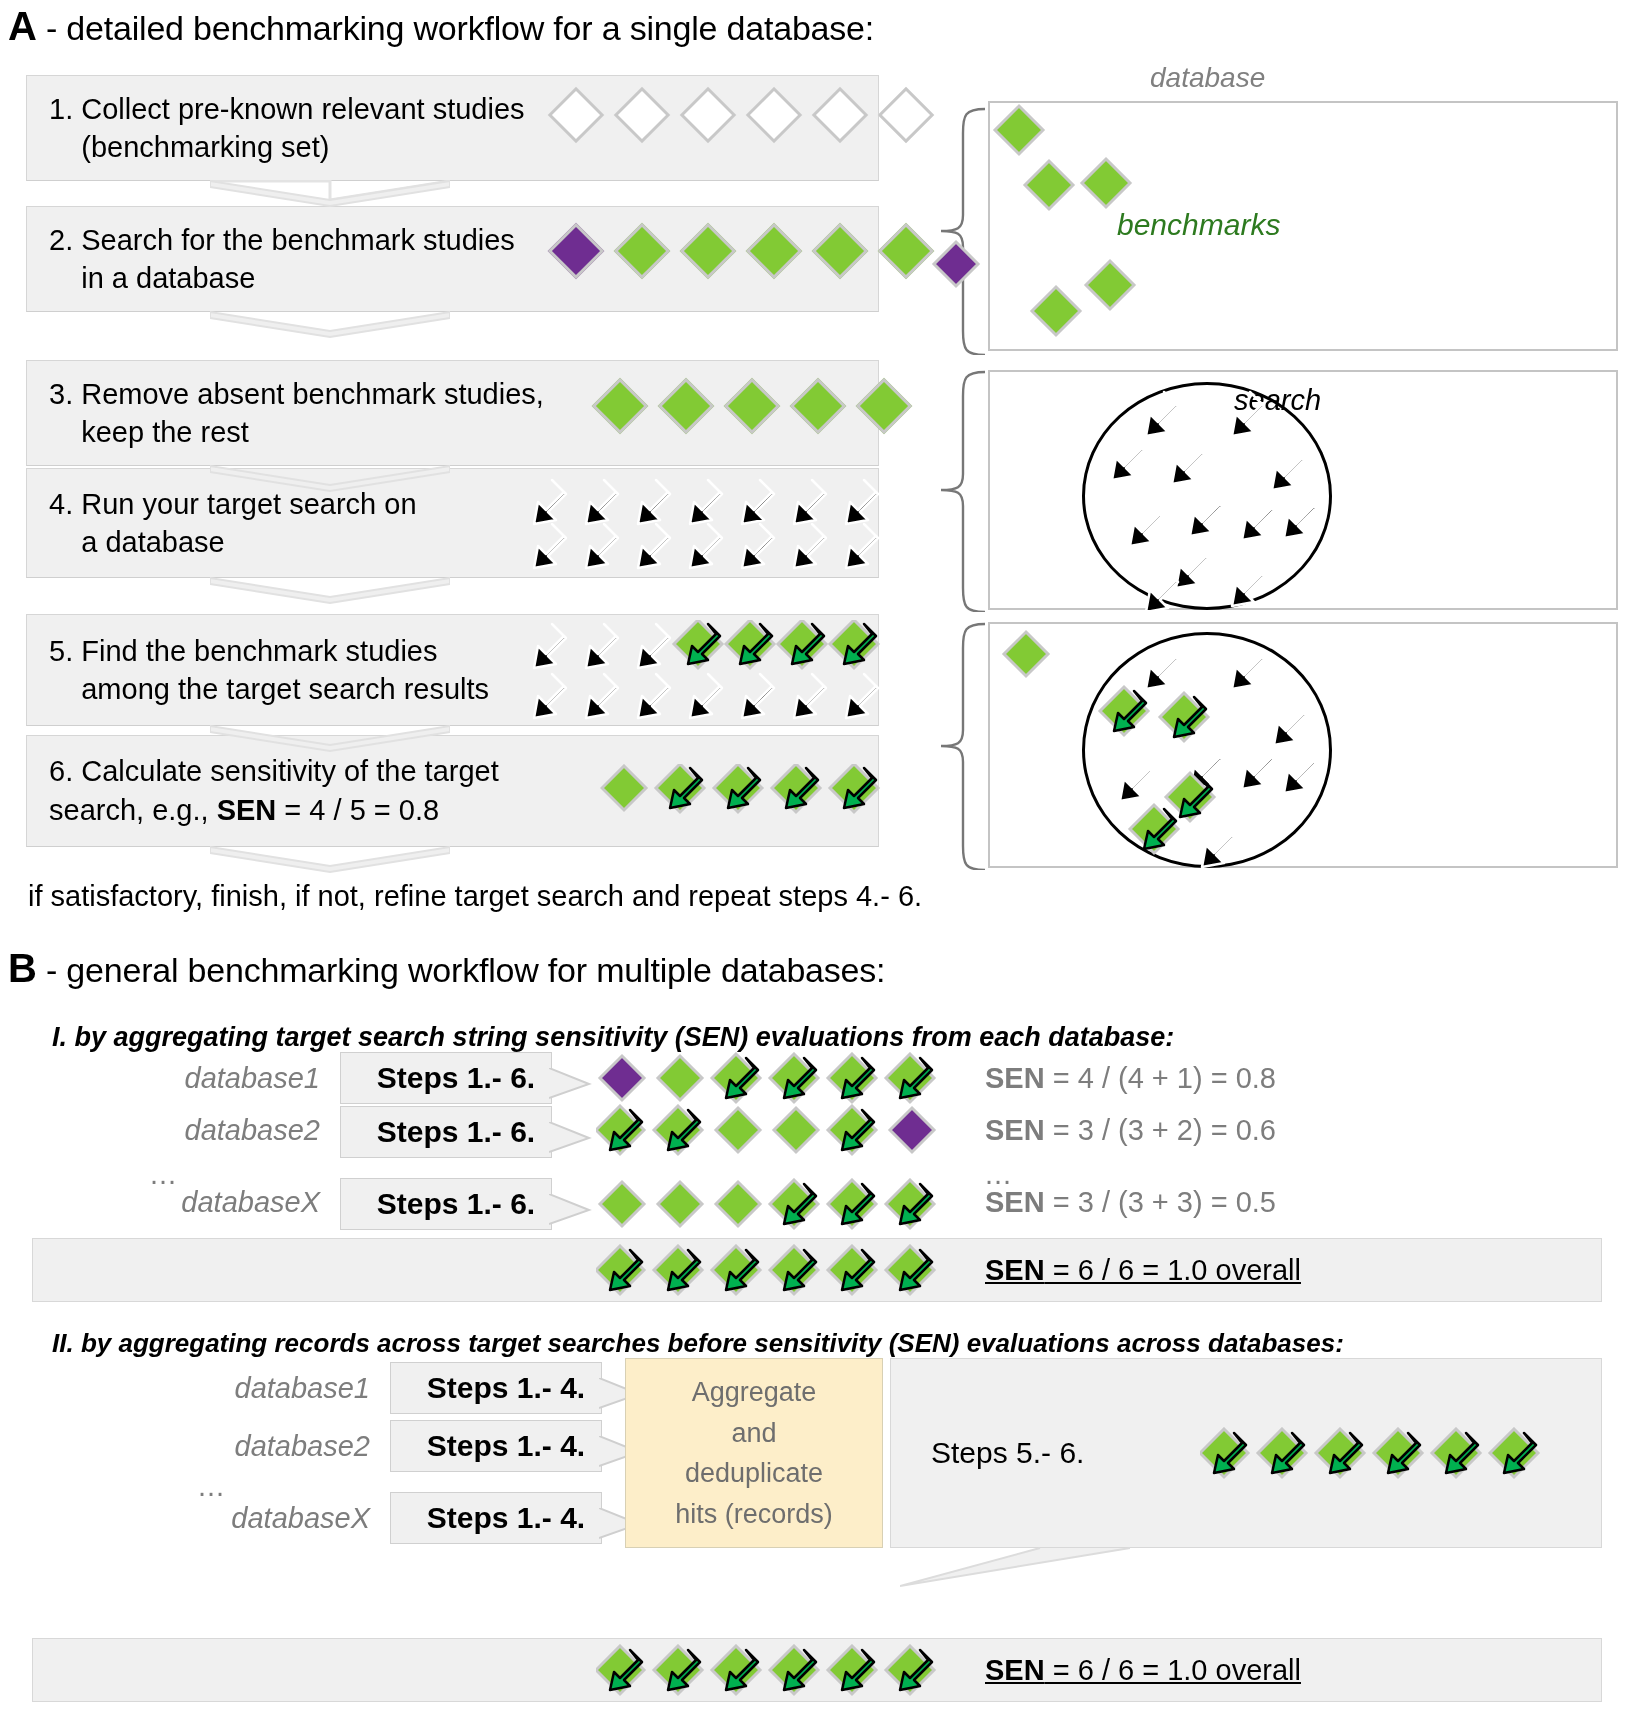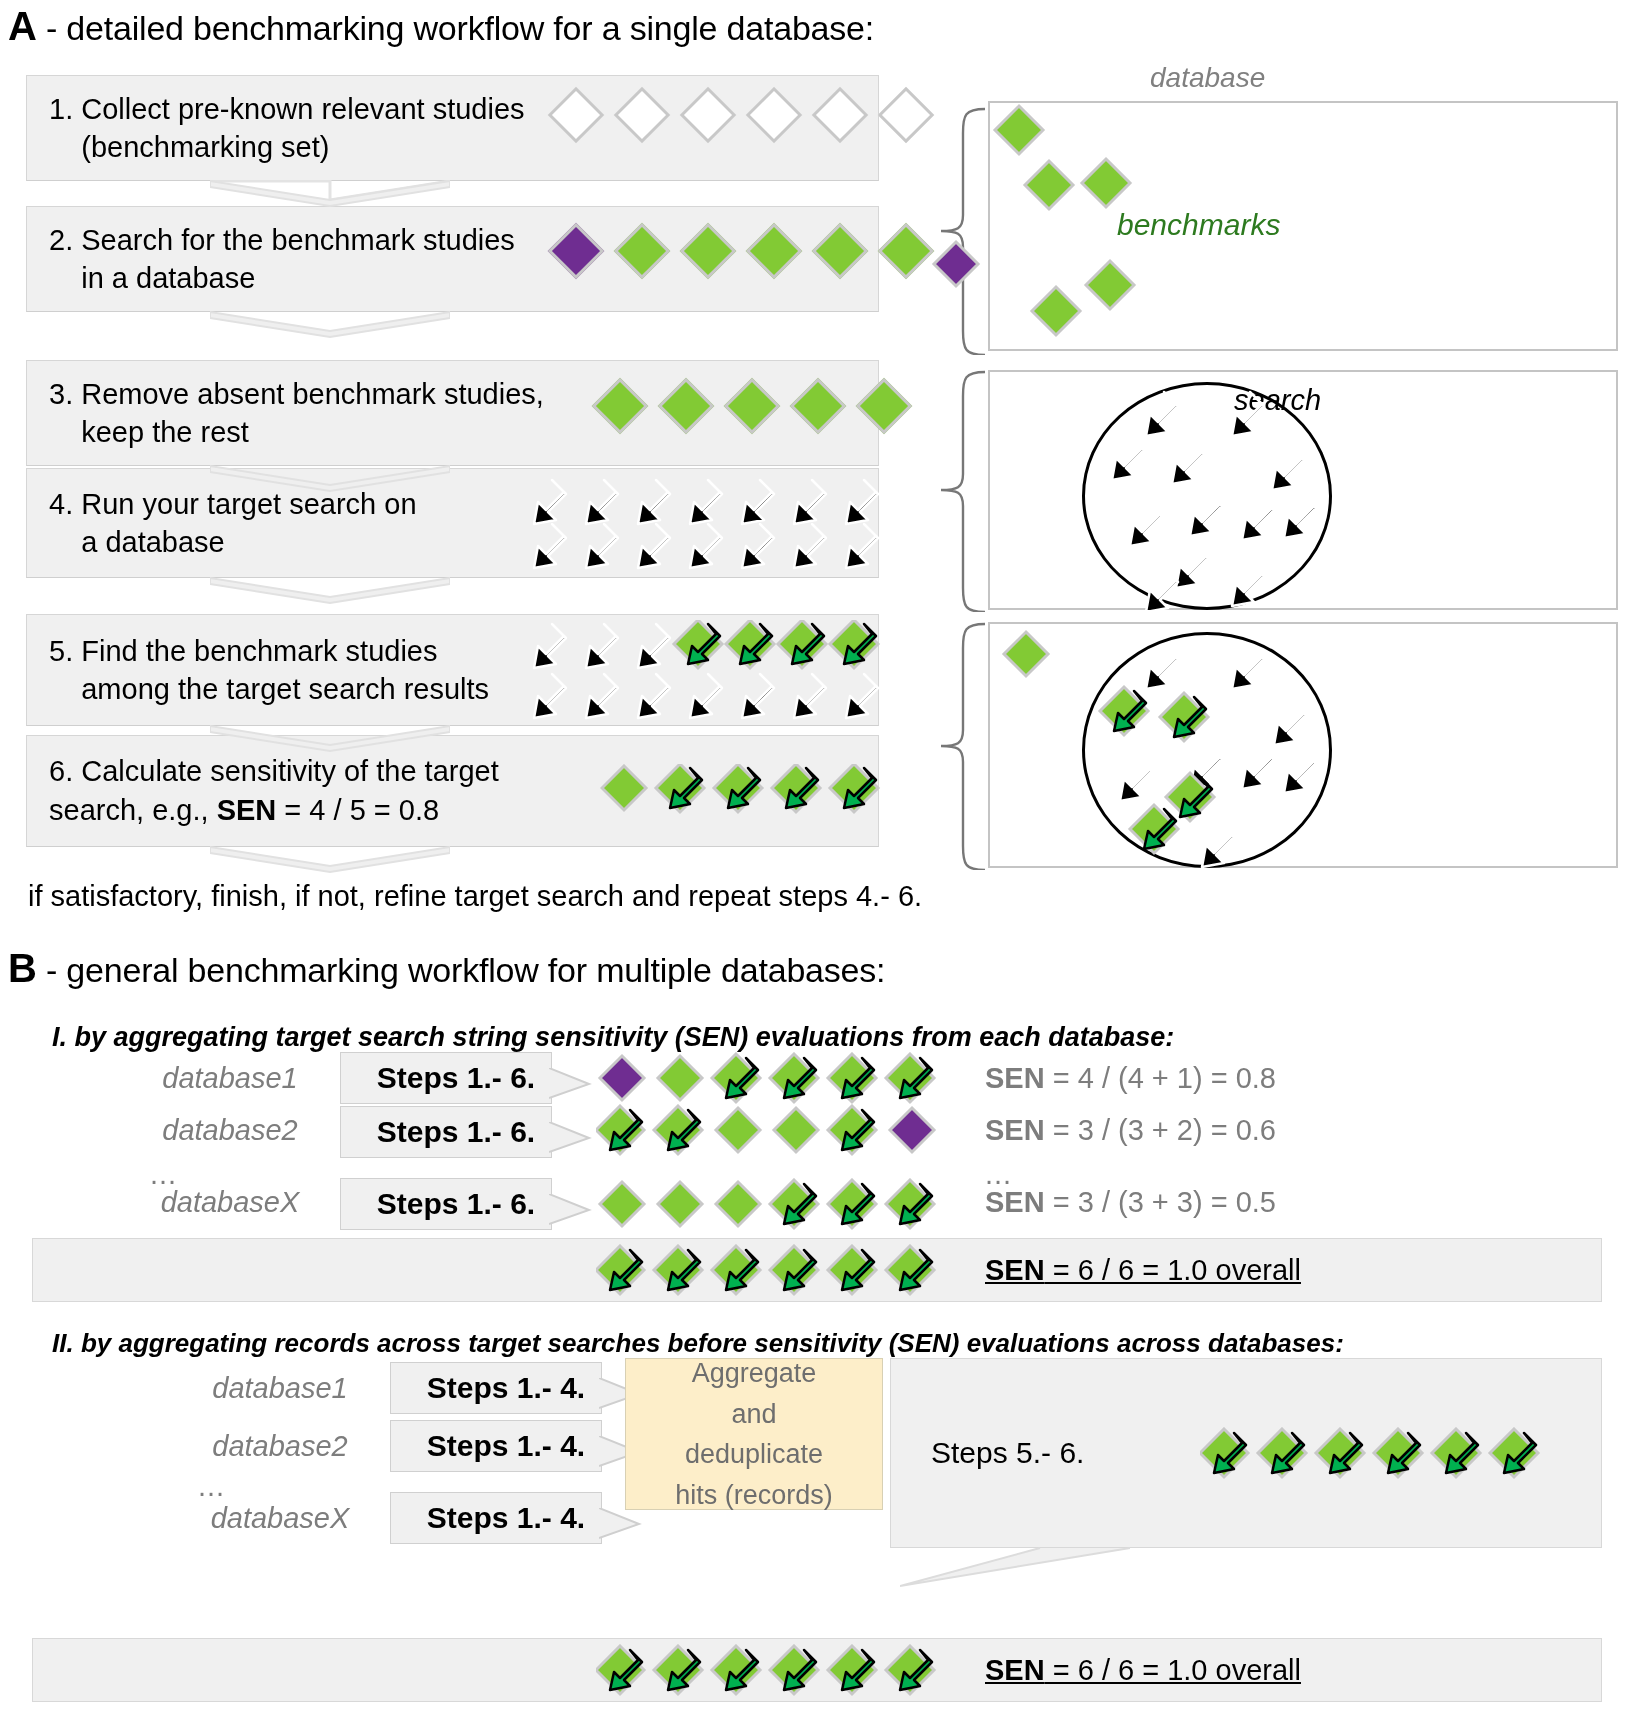--- a/index.html
+++ b/index.html
@@ -69,21 +69,21 @@
     position:absolute;font-style:italic;font-size:29px;color:#000;white-space:nowrap;
   }
   .circ{
     position:absolute;border:3px solid #000;border-radius:50%;
     box-sizing:border-box;
   }
 
   
   .dbname{
     position:absolute;font-style:italic;font-size:29px;color:#7d7d7d;
-    white-space:nowrap;text-align:center;
+    white-space:nowrap;text-align:right;
   }
   .dots{position:absolute;font-size:29px;color:#7d7d7d;letter-spacing:1px;}
   .stepspill{
     position:absolute;box-sizing:border-box;
     background:#f0f0f0;border:1px solid #d0d0d0;
     display:flex;align-items:center;justify-content:center;
     font-size:30px;font-weight:bold;white-space:nowrap;padding-left:20px;
   }
   .senlbl{
     position:absolute;font-size:29px;color:#7d7d7d;white-space:nowrap;
@@ -448,21 +448,21 @@
 <div class="dots" style="left:198px;top:1470px;">...</div>
 
 <div class="dbname" style="left:190px;top:1502px;width:180px;">databaseX</div>
 <div class="stepspill" style="left:390px;top:1492px;width:212px;height:52px;">
   <span>Steps 1.- 4.</span>
 </div>
 <svg class="abs" style="left:599px;top:1508px;" width="48" height="36">
   <path d="M0,0 L40,16 L0,30" fill="#f0f0f0" stroke="#cfcfcf" stroke-width="2"></path>
 </svg>
 
-<div class="aggbox" style="left:625px;top:1358px;width:258px;height:152px;">
+<div class="aggbox" style="left:625px;top:1358px;width:258px;height:190px;">
   <div>Aggregate</div>
   <div>and</div>
   <div>deduplicate</div>
   <div>hits (records)</div>
 </div>
 
 <div class="steps56" style="left:890px;top:1358px;width:712px;height:190px;">
   <div class="t">Steps 5.- 6.</div>
 </div>
 <svg class="abs" style="left:1200px;top:1427px;" width="380" height="56">

